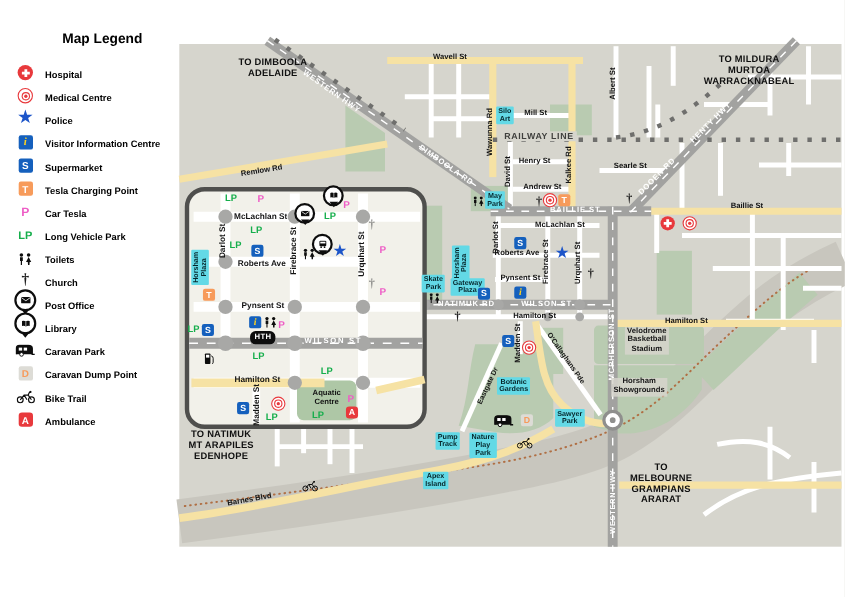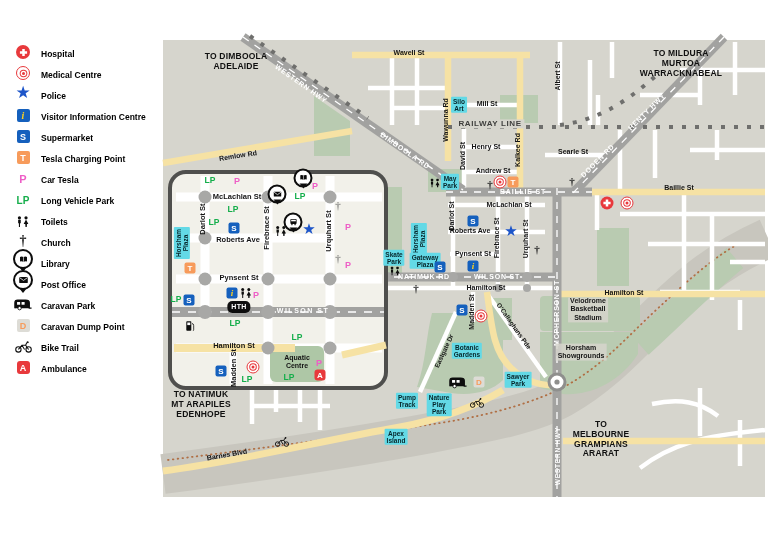--- a/index.html
+++ b/index.html
@@ -67,20 +67,21 @@
   .lg .star{font-size:17px;}
   .lg .church{font-size:14px;}
   .lg .p{font-size:11px;} .lg .lp{font-size:10px;}
   .lg .hth{font-size:6.5px;padding:2px 3px;}
   .lg .pin{width:16px;height:16px;}
 </style>
 </head>
 <body>
 
 <div class="legend">
+  <div class="ltitle">Map Legend</div>
   <div class="lrows lg">
     <div class="lrow">
       <span class="lic">
           <span class="hosp ico">
             <svg viewBox="0 0 10 10" width="9" height="9" fill="#fff">
               <path d="M3.6 1h2.8v2.6H9v2.8H6.4V9H3.6V6.4H1V3.6h2.6z"></path>
             </svg>
           </span>
         </span>
       <span class="llab">Hospital</span>
@@ -144,38 +145,38 @@
       </div>
     <div class="lrow">
       <span class="lic">
           <span class="church">†</span>
         </span>
       <span class="llab">Church</span>
       </div>
     <div class="lrow">
       <span class="lic">
           <span class="pin ico">
+            <svg viewBox="0 0 10 7" width="9" height="6" fill="#0d0d0d">
+              <rect width="10" height="7" rx="1"></rect>
+              <path d="M.5.8 5 4 9.5.8" stroke="#fff" stroke-width=".9" fill="none"></path>
+            </svg>
+          </span>
+        </span>
+      <span class="llab">Post Office</span>
+      </div>
+    <div class="lrow">
+      <span class="lic">
+          <span class="pin ico">
             <svg viewBox="0 0 10 8" width="9" height="7" fill="#0d0d0d">
               <path d="M1 1 Q3 .2 5 1.2 Q7 .2 9 1 V6.2 Q7 5.6 5 6.6 Q3 5.6 1 6.2 Z"></path>
               <path d="M5 1.2 V6.6" stroke="#fff" stroke-width=".7"></path>
             </svg>
           </span>
         </span>
       <span class="llab">Library</span>
-      </div>
-    <div class="lrow">
-      <span class="lic">
-          <span class="pin ico">
-            <svg viewBox="0 0 10 7" width="9" height="6" fill="#0d0d0d">
-              <rect width="10" height="7" rx="1"></rect>
-              <path d="M.5.8 5 4 9.5.8" stroke="#fff" stroke-width=".9" fill="none"></path>
-            </svg>
-          </span>
-        </span>
-      <span class="llab">Post Office</span>
       </div>
     <div class="lrow">
       <span class="lic">
           <span class="ico">
             <svg viewBox="0 0 20 13" width="18" height="12">
               <path d="M1 10 V4 Q1 1 4 1 H13 Q17 1 17 4 V10 H19.5" fill="#0d0d0d" stroke="#0d0d0d" stroke-width="1.4"></path>
               <rect x="3.4" y="3.2" width="3.4" height="3" fill="#fff"></rect>
               <rect x="8.4" y="3.2" width="3.4" height="3" fill="#fff"></rect>
               <circle cx="6.2" cy="10" r="1.9" fill="#fff" stroke="#0d0d0d"></circle>
             </svg>
@@ -358,21 +359,21 @@
         <circle cx="268" cy="279" r="6.5"></circle>
         <circle cx="330" cy="279" r="6.5"></circle>
     <circle cx="205" cy="312" r="7"></circle>
         <circle cx="268" cy="312" r="7"></circle>
         <circle cx="330" cy="312" r="7"></circle>
     <circle cx="268" cy="348" r="6.5"></circle>
         <circle cx="330" cy="348" r="6.5"></circle>
   </g>
 </svg>
 
-<div class="m dir" style="left:236px;top:62px">TO DIMBOOLA
+<div class="m dir" style="left:248px;top:62px">TO DIMBOOLA
 ADELAIDE</div>
 <div class="m dir" style="left:201px;top:405px">TO NATIMUK
 MT ARAPILES
 EDENHOPE</div>
 <div class="m dir" style="left:681px;top:64px">TO MILDURA
 MURTOA
 WARRACKNABEAL</div>
 <div class="m dir" style="left:601px;top:440px">TO
 MELBOURNE
 GRAMPIANS

